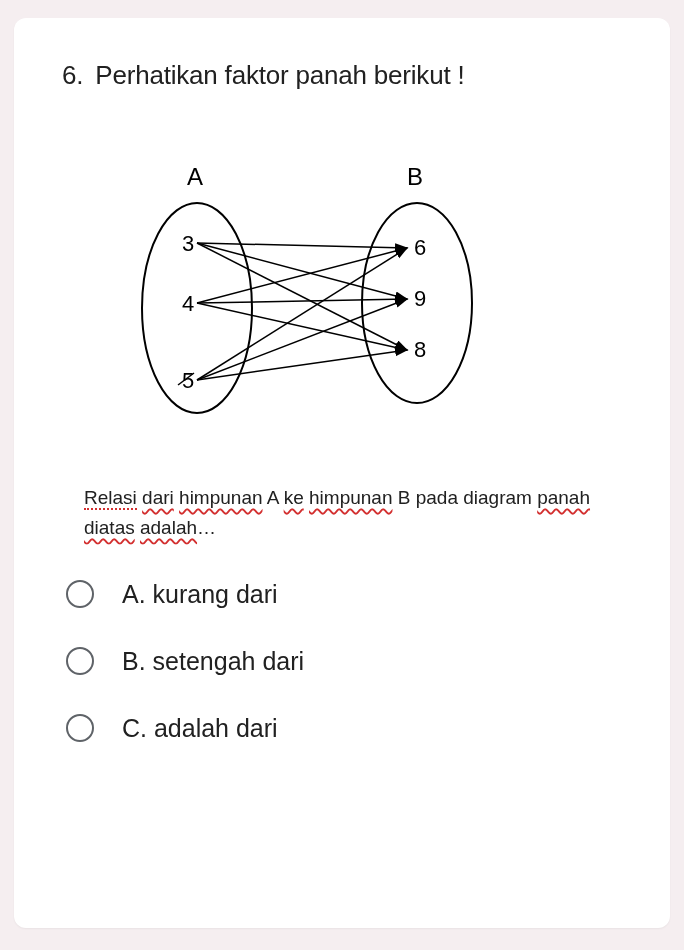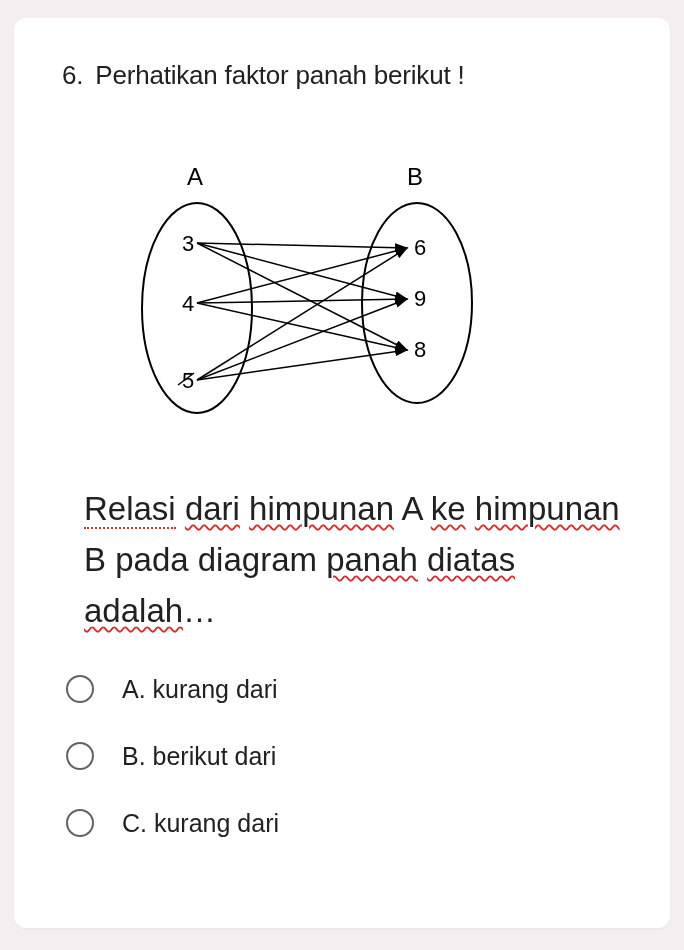--- a/index.html
+++ b/index.html
@@ -34,21 +34,21 @@
     margin-right: 12px;
     white-space: nowrap;
   }
   .diagram-wrap {
     margin: 70px 0 30px 70px;
   }
   .diagram-wrap svg {
     display: block;
   }
   .sub-question {
-    font-size: 33px;
+    font-size: 19px;
     line-height: 1.55;
     margin: 40px 0 20px 22px;
   }
   .sub-question .seg {
     position: relative;
     display: inline;
   }
   .seg.dotted::after {
     content: "";
     position: absolute;
@@ -142,22 +142,22 @@
       <span class="seg dotted">Relasi</span><span class="seg"> </span><span class="seg wavy">dari</span><span class="seg"> </span><span class="seg wavy">himpunan</span><span class="seg"> A </span><span class="seg wavy">ke</span><span class="seg"> </span><span class="seg wavy">himpunan</span><span class="seg"> B pada diagram </span><span class="seg wavy">panah</span><span class="seg"> </span><span class="seg wavy">diatas</span><span class="seg"> </span><span class="seg wavy">adalah</span><span class="seg">…</span>
     </div>
 
     <div class="options">
       <div class="opt">
         <span class="radio"></span>
         <span>A. kurang dari</span>
       </div>
       <div class="opt">
         <span class="radio"></span>
-        <span>B. berikut dari</span>
+        <span>B. setengah dari</span>
       </div>
       <div class="opt">
         <span class="radio"></span>
-        <span>C. kurang dari</span>
+        <span>C. adalah dari</span>
       </div>
     </div>
 
   </div>
 </div>
 
 </body></html>

